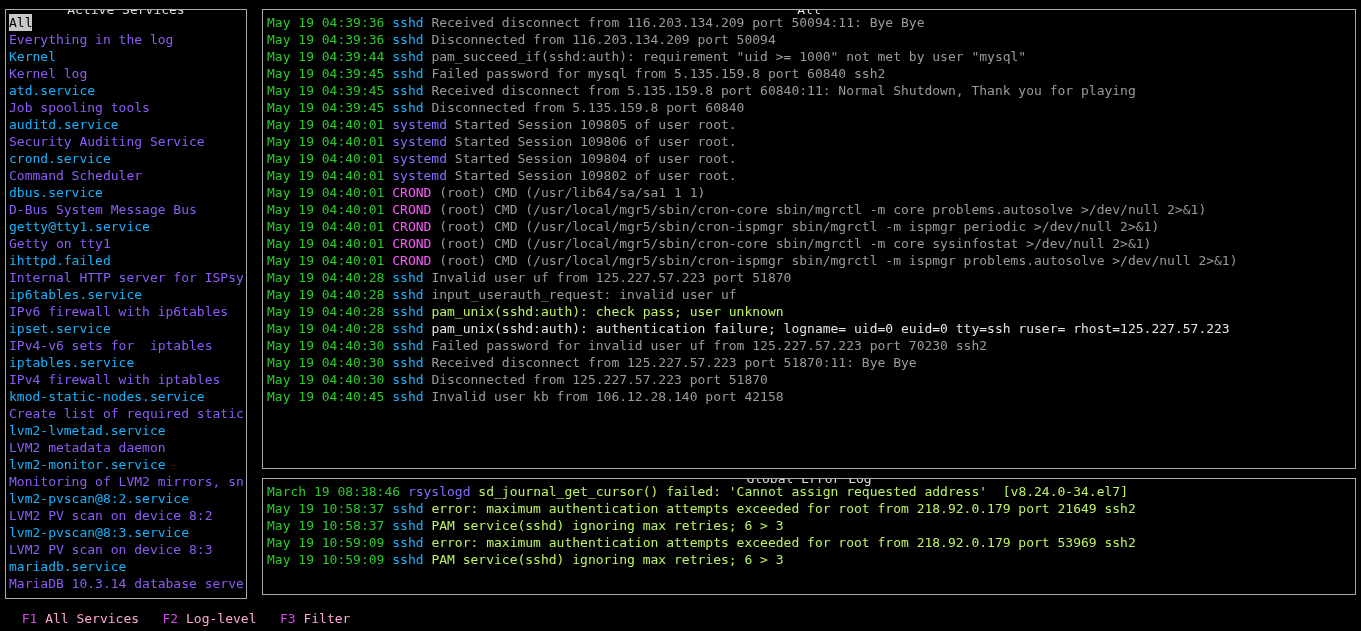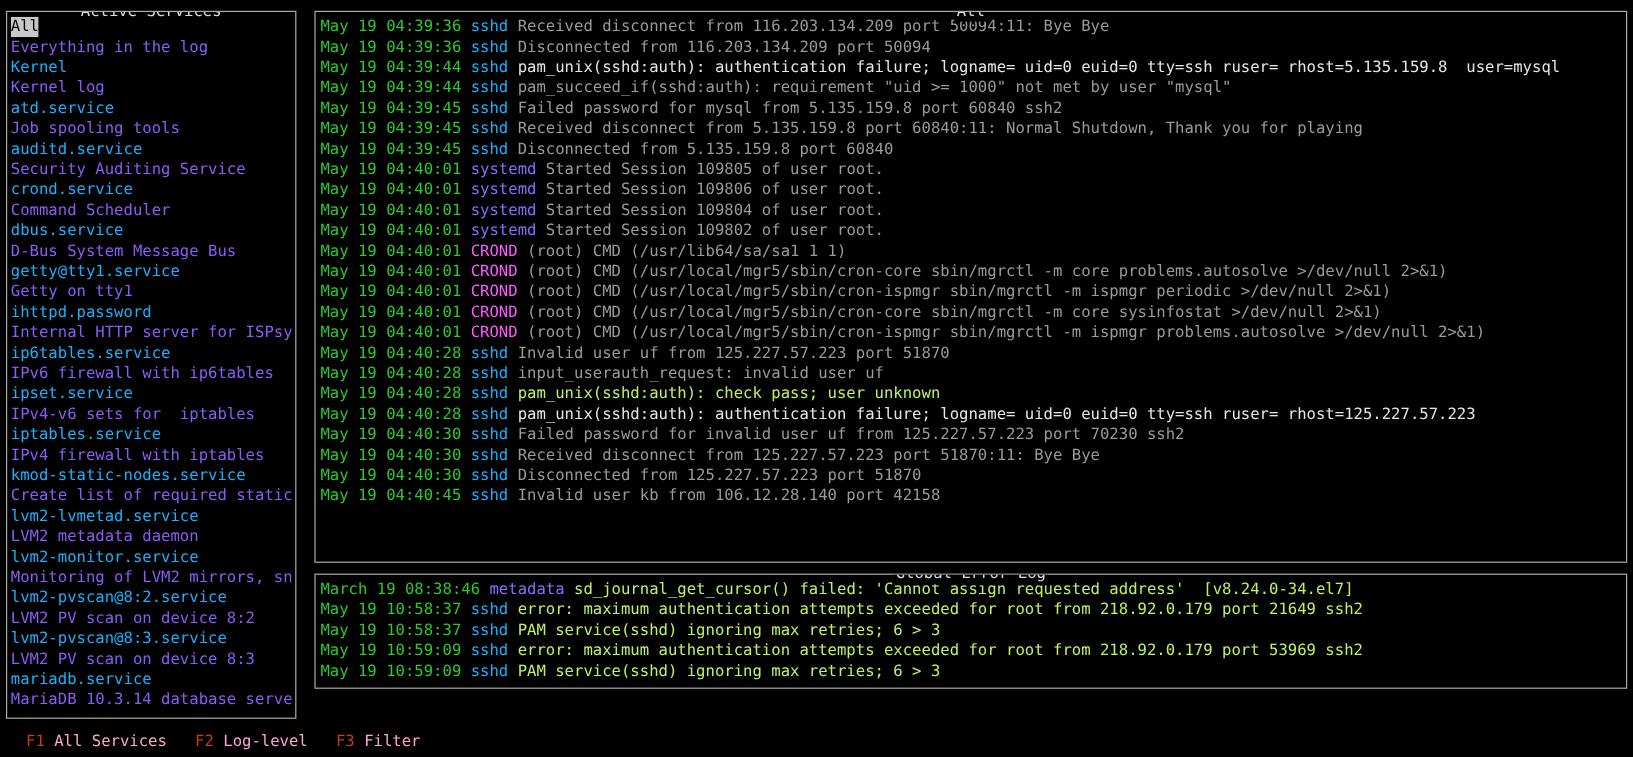--- a/index.html
+++ b/index.html
@@ -5,31 +5,31 @@
   html,body{margin:0;padding:0;background:#000;color:#ccc;font-family:"DejaVu Sans Mono","Liberation Mono",Menlo,Consolas,monospace;font-size:13px;line-height:17px;width:1361px;height:631px;overflow:hidden}
   .screen{position:relative;width:1361px;height:631px}
   .panel{position:absolute;border:1px solid #aaa;box-sizing:border-box}
   .panel-title{position:absolute;top:-9px;left:50%;transform:translateX(-50%);background:#000;padding:0 2px;color:#ddd;white-space:nowrap}
   .sidebar{left:5px;top:9px;width:242px;height:590px;padding:4px 3px 3px 3px;overflow:hidden}
   .service{white-space:pre;overflow:hidden;cursor:pointer}
   .svc-name{color:#19b2ff}
   .svc-desc{color:#8b5cf6}
   .svc-selected{background:#c8c8c8;color:#000;display:inline-block}
   .logpane{left:262px;top:9px;width:1094px;height:460px;padding:4px 4px 3px 4px;overflow:hidden}
-  .errpane{left:262px;top:478px;width:1094px;height:96px;padding:4px 4px 3px 4px;overflow:hidden}
+  .errpane{left:262px;top:478px;width:1094px;height:117px;padding:4px 4px 3px 4px;overflow:hidden}
   .logline{white-space:pre}
   .ts{color:#2dc92d}
   .unit-sshd{color:#19b2ff}
   .unit-sys{color:#8a6cff}
   .unit-crond{color:#ff59ff}
   .msg{color:#9a9a9a}
   .msg-warn{color:#bef264}
   .msg-white{color:#e6e6e6}
   .footer{position:absolute;left:6px;bottom:4px;white-space:pre}
-  .fkey{color:#c2410c}
+  .fkey{color:#d946ef}
   .faction{color:#f9a8d4}
 </style>
 </head>
 <body>
 <div class="screen">
 
 <div class="panel sidebar">
   <div class="panel-title">Active Services</div>
   <div id="services-list">
         <div class="service"><span class="svc-selected">All</span></div>
@@ -39,21 +39,21 @@
         <div class="service"><span class="svc-name">atd.service</span></div>
         <div class="service"><span class="svc-desc">Job spooling tools</span></div>
         <div class="service"><span class="svc-name">auditd.service</span></div>
         <div class="service"><span class="svc-desc">Security Auditing Service</span></div>
         <div class="service"><span class="svc-name">crond.service</span></div>
         <div class="service"><span class="svc-desc">Command Scheduler</span></div>
         <div class="service"><span class="svc-name">dbus.service</span></div>
         <div class="service"><span class="svc-desc">D-Bus System Message Bus</span></div>
         <div class="service"><span class="svc-name">getty@tty1.service</span></div>
         <div class="service"><span class="svc-desc">Getty on tty1</span></div>
-        <div class="service"><span class="svc-name">ihttpd.password</span></div>
+        <div class="service"><span class="svc-name">ihttpd.failed</span></div>
         <div class="service"><span class="svc-desc">Internal HTTP server for ISPsy</span></div>
         <div class="service"><span class="svc-name">ip6tables.service</span></div>
         <div class="service"><span class="svc-desc">IPv6 firewall with ip6tables</span></div>
         <div class="service"><span class="svc-name">ipset.service</span></div>
         <div class="service"><span class="svc-desc">IPv4-v6 sets for  iptables</span></div>
         <div class="service"><span class="svc-name">iptables.service</span></div>
         <div class="service"><span class="svc-desc">IPv4 firewall with iptables</span></div>
         <div class="service"><span class="svc-name">kmod-static-nodes.service</span></div>
         <div class="service"><span class="svc-desc">Create list of required static</span></div>
         <div class="service"><span class="svc-name">lvm2-lvmetad.service</span></div>
@@ -67,21 +67,20 @@
         <div class="service"><span class="svc-name">mariadb.service</span></div>
         <div class="service"><span class="svc-desc">MariaDB 10.3.14 database serve</span></div>
       </div>
 </div>
 
 <div class="panel logpane">
   <div class="panel-title">All</div>
   <div id="log-list">
         <div class="logline"><span class="ts">May 19 04:39:36</span> <span class="unit-sshd">sshd</span> <span class="msg">Received disconnect from 116.203.134.209 port 50094:11: Bye Bye</span></div>
         <div class="logline"><span class="ts">May 19 04:39:36</span> <span class="unit-sshd">sshd</span> <span class="msg">Disconnected from 116.203.134.209 port 50094</span></div>
-        <div class="logline"><span class="ts">May 19 04:39:44</span> <span class="unit-sshd">sshd</span> <span class="msg-white">pam_unix(sshd:auth): authentication failure; logname= uid=0 euid=0 tty=ssh ruser= rhost=5.135.159.8  user=mysql</span></div>
         <div class="logline"><span class="ts">May 19 04:39:44</span> <span class="unit-sshd">sshd</span> <span class="msg">pam_succeed_if(sshd:auth): requirement "uid &gt;= 1000" not met by user "mysql"</span></div>
         <div class="logline"><span class="ts">May 19 04:39:45</span> <span class="unit-sshd">sshd</span> <span class="msg">Failed password for mysql from 5.135.159.8 port 60840 ssh2</span></div>
         <div class="logline"><span class="ts">May 19 04:39:45</span> <span class="unit-sshd">sshd</span> <span class="msg">Received disconnect from 5.135.159.8 port 60840:11: Normal Shutdown, Thank you for playing</span></div>
         <div class="logline"><span class="ts">May 19 04:39:45</span> <span class="unit-sshd">sshd</span> <span class="msg">Disconnected from 5.135.159.8 port 60840</span></div>
         <div class="logline"><span class="ts">May 19 04:40:01</span> <span class="unit-sys">systemd</span> <span class="msg">Started Session 109805 of user root.</span></div>
         <div class="logline"><span class="ts">May 19 04:40:01</span> <span class="unit-sys">systemd</span> <span class="msg">Started Session 109806 of user root.</span></div>
         <div class="logline"><span class="ts">May 19 04:40:01</span> <span class="unit-sys">systemd</span> <span class="msg">Started Session 109804 of user root.</span></div>
         <div class="logline"><span class="ts">May 19 04:40:01</span> <span class="unit-sys">systemd</span> <span class="msg">Started Session 109802 of user root.</span></div>
         <div class="logline"><span class="ts">May 19 04:40:01</span> <span class="unit-crond">CROND</span> <span class="msg">(root) CMD (/usr/lib64/sa/sa1 1 1)</span></div>
         <div class="logline"><span class="ts">May 19 04:40:01</span> <span class="unit-crond">CROND</span> <span class="msg">(root) CMD (/usr/local/mgr5/sbin/cron-core sbin/mgrctl -m core problems.autosolve &gt;/dev/null 2&gt;&amp;1)</span></div>
@@ -95,21 +94,21 @@
         <div class="logline"><span class="ts">May 19 04:40:30</span> <span class="unit-sshd">sshd</span> <span class="msg">Failed password for invalid user uf from 125.227.57.223 port 70230 ssh2</span></div>
         <div class="logline"><span class="ts">May 19 04:40:30</span> <span class="unit-sshd">sshd</span> <span class="msg">Received disconnect from 125.227.57.223 port 51870:11: Bye Bye</span></div>
         <div class="logline"><span class="ts">May 19 04:40:30</span> <span class="unit-sshd">sshd</span> <span class="msg">Disconnected from 125.227.57.223 port 51870</span></div>
         <div class="logline"><span class="ts">May 19 04:40:45</span> <span class="unit-sshd">sshd</span> <span class="msg">Invalid user kb from 106.12.28.140 port 42158</span></div>
       </div>
 </div>
 
 <div class="panel errpane">
   <div class="panel-title">Global Error Log</div>
   <div id="err-list">
-        <div class="logline"><span class="ts">March 19 08:38:46</span> <span class="unit-sys">metadata</span> <span class="msg-warn">sd_journal_get_cursor() failed: 'Cannot assign requested address'  [v8.24.0-34.el7]</span></div>
+        <div class="logline"><span class="ts">March 19 08:38:46</span> <span class="unit-sys">rsyslogd</span> <span class="msg-warn">sd_journal_get_cursor() failed: 'Cannot assign requested address'  [v8.24.0-34.el7]</span></div>
         <div class="logline"><span class="ts">May 19 10:58:37</span> <span class="unit-sshd">sshd</span> <span class="msg-warn">error: maximum authentication attempts exceeded for root from 218.92.0.179 port 21649 ssh2</span></div>
         <div class="logline"><span class="ts">May 19 10:58:37</span> <span class="unit-sshd">sshd</span> <span class="msg-warn">PAM service(sshd) ignoring max retries; 6 &gt; 3</span></div>
         <div class="logline"><span class="ts">May 19 10:59:09</span> <span class="unit-sshd">sshd</span> <span class="msg-warn">error: maximum authentication attempts exceeded for root from 218.92.0.179 port 53969 ssh2</span></div>
         <div class="logline"><span class="ts">May 19 10:59:09</span> <span class="unit-sshd">sshd</span> <span class="msg-warn">PAM service(sshd) ignoring max retries; 6 &gt; 3</span></div>
       </div>
 </div>
 
 <div class="footer">
   <span class="fkey">F1</span> <span class="faction">All Services</span>   <span class="fkey">F2</span> <span class="faction">Log-level</span>   <span class="fkey">F3</span> <span class="faction">Filter</span>
 </div>

